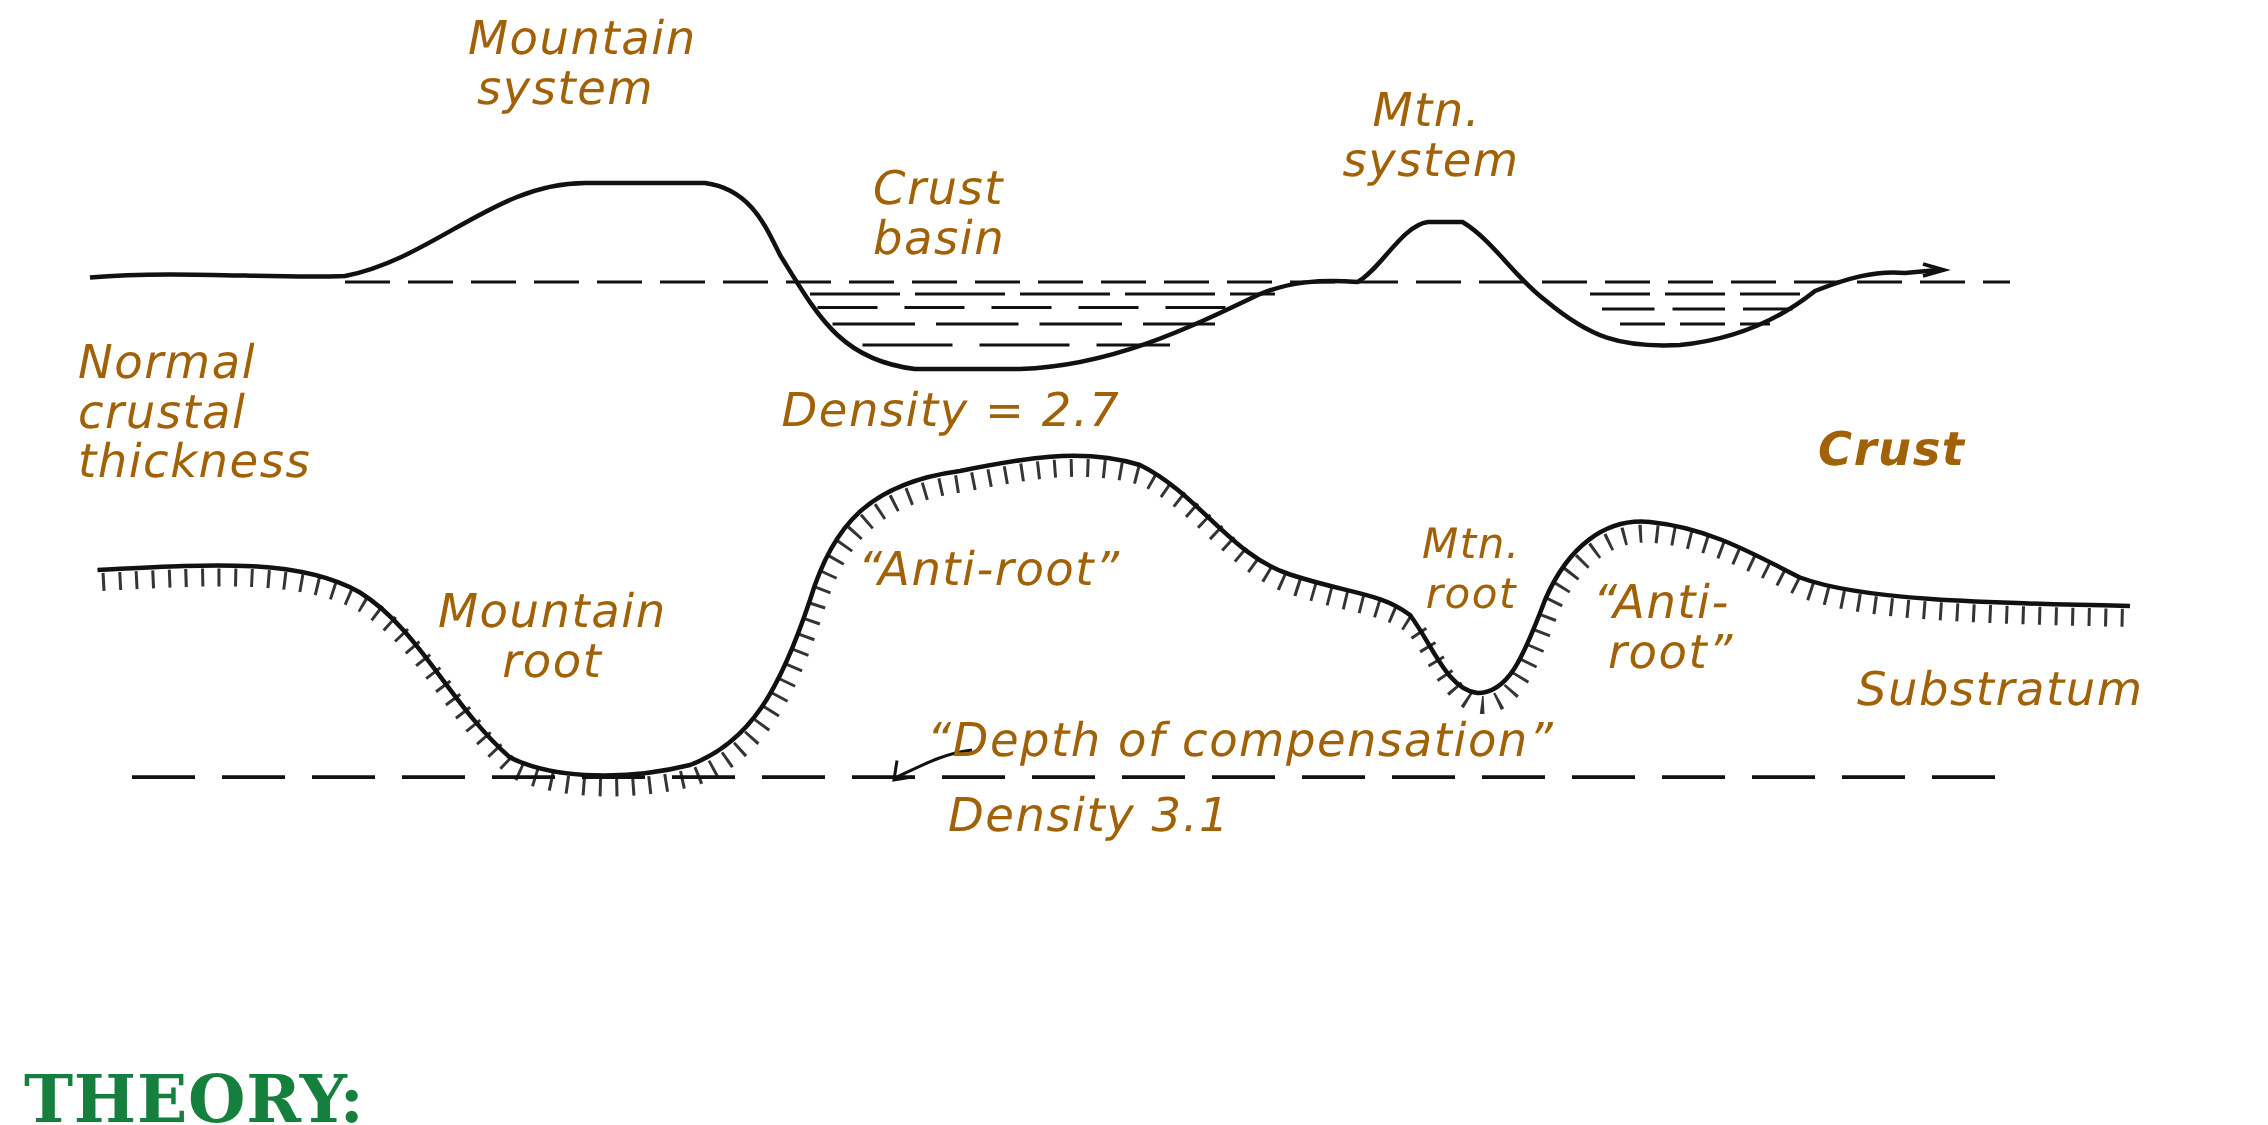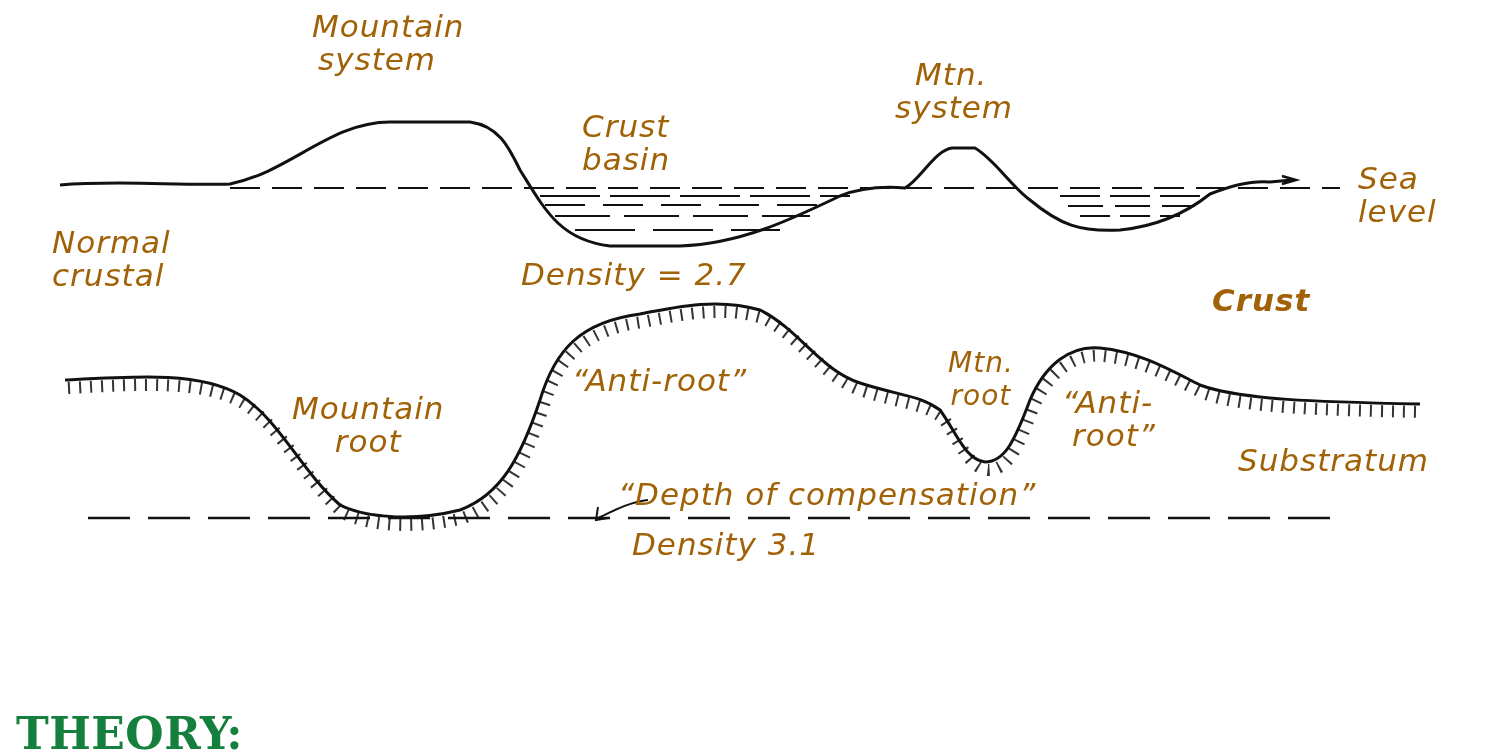--- a/index.html
+++ b/index.html
@@ -133,27 +133,24 @@
     <span style="padding-left:6px;">system</span>
   </div>
   <div class="lbl" style="left:582px; top:110px;">
     <span>Crust</span>
     <span>basin</span>
   </div>
   <div class="lbl" style="left:895px; top:58px;">
     <span style="padding-left:20px;">Mtn.</span>
     <span>system</span>
   </div>
-  <div class="lbl" style="left:1358px; top:162px;">
-    <span>Sea</span>
-    <span>level</span>
-  </div>
   <div class="lbl" style="left:52px; top:226px;">
     <span>Normal</span>
     <span>crustal</span>
+    <span>thickness</span>
   </div>
   <div class="lbl" style="left:521px; top:258px;">
     <span>Density = 2.7</span>
   </div>
   <div class="lbl" style="left:1212px; top:284px;font-weight:bold;">
     <span>Crust</span>
   </div>
   <div class="lbl" style="left:292px; top:392px; text-align:center;">
     <span>Mountain</span>
     <span>root</span>

